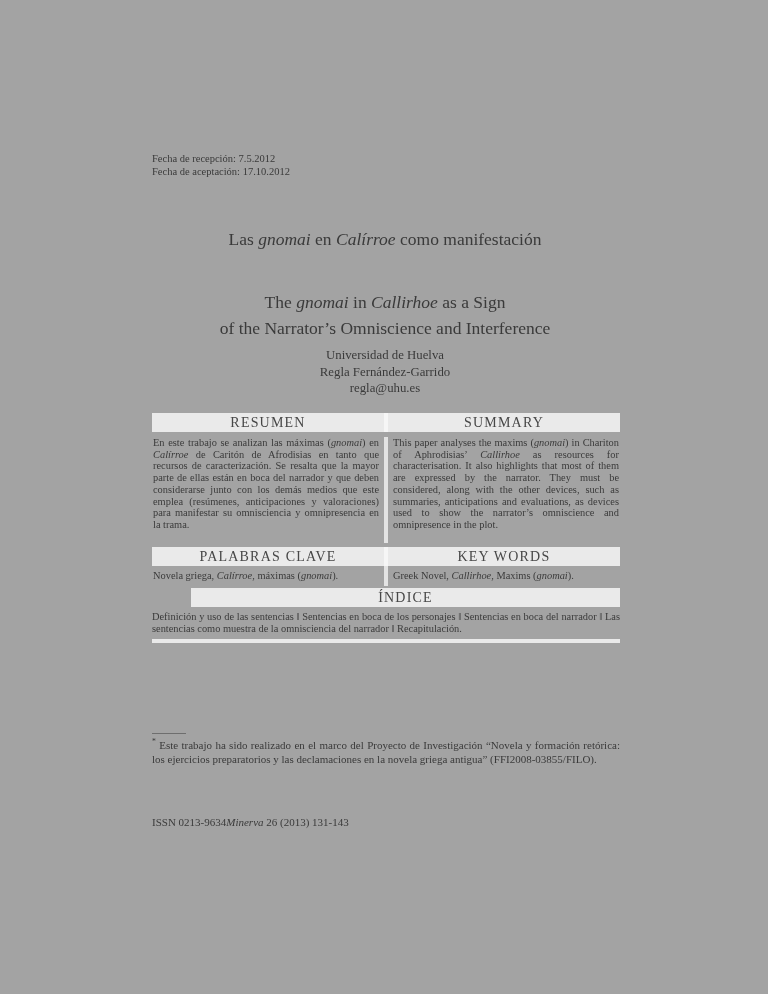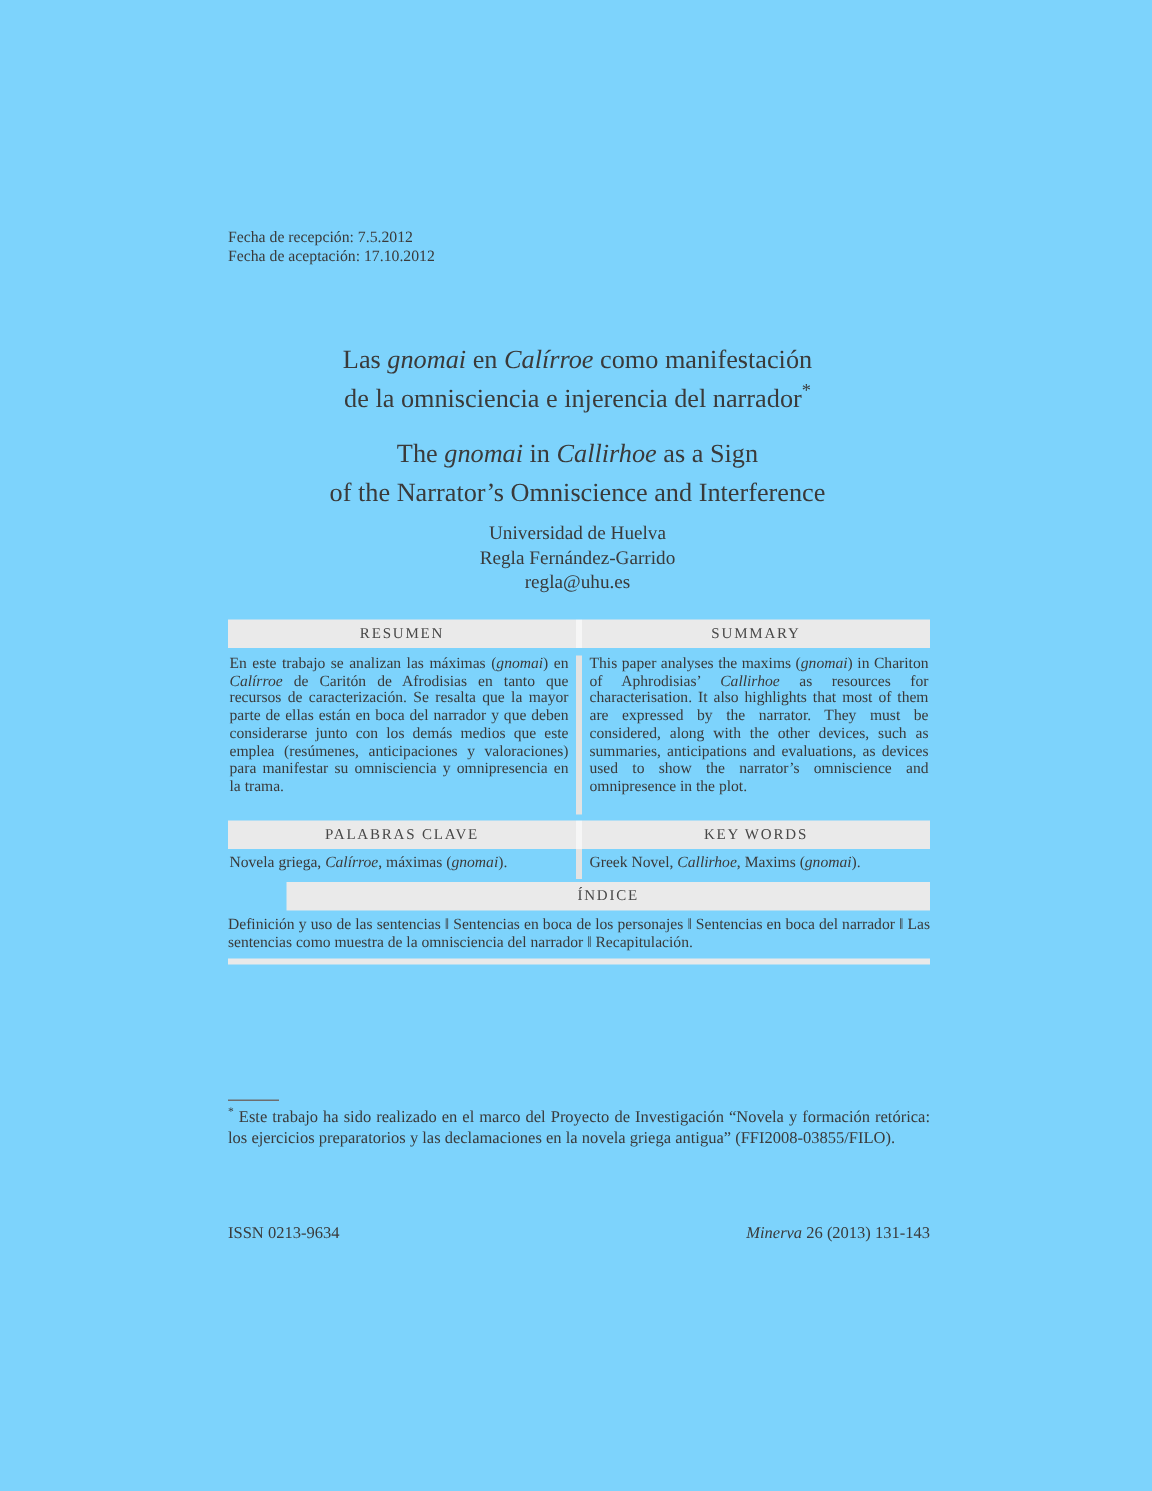--- a/index.html
+++ b/index.html
@@ -1,17 +1,17 @@
 <!DOCTYPE html>
 <html style="--text: #3a3a3a; --bar-bg: #eaeaea; --divider: #e3e3e3;"><head>
 <meta charset="utf-8">
 <style>
   html,body { margin:0; padding:0; background:#ffffff; }
   .page {
-    position:relative; width:768px; height:994px; background:#7dd3fc;
+    position:relative; width:768px; height:994px; background:#a3a3a3;
     font-family:"Liberation Serif","DejaVu Serif",serif;
     color:var(--text,#3a3a3a); overflow:hidden;
     -webkit-font-smoothing:antialiased;
   }
   .it { font-style:italic; }
   sup { font-size:70%; line-height:0; }
 
   .dates { position:absolute; left:152px; top:152px; font-size:10.5px; line-height:13px; }
 
   .title { position:absolute; left:150px; width:470px; text-align:center;
@@ -21,53 +21,52 @@
 
   .author-block { position:absolute; left:150px; top:347px; width:470px;
                   text-align:center; font-size:12.8px; line-height:16.5px; }
 
   .abs-table { position:absolute; left:152px; top:413px; width:468px; font-size:10.4px; }
   .row { display:flex; align-items:stretch; }
   .cell { flex:1; min-width:0; }
   .vdiv { width:4px; flex:0 0 4px; }
   .hdr-row .vdiv { background:#f6f6f6; }
   .body-row .vdiv { background:var(--divider,#e3e3e3); }
-  .hdr-cell { background:var(--bar-bg,#eaeaea); text-align:center; font-size:10px;
+  .hdr-cell { background:var(--bar-bg,#eaeaea); text-align:center; font-size:14px;
               letter-spacing:1.2px; line-height:19px; height:19px; color:#474747; }
   .abstract-row { margin-top:5px; min-height:106px; }
   .body-cell { text-align:justify; line-height:11.7px; }
   .body-cell.l { padding:0 5px 0 1px; }
   .body-cell.r { padding:0 1px 0 5px; }
   .kw-row { min-height:20px; }
   .kw-cell { line-height:20px; text-align:left; white-space:nowrap; overflow:hidden; }
   .pk-row { margin-top:4px; }
   .ind-row { margin-top:2px;padding-left:39px; }
   .ind-text { margin-top:4px; line-height:11.7px; text-align:justify; }
   .hbar { height:4px; background:#e9e9e9; margin-top:5px; }
 
   .footnote { position:absolute; left:152px; top:733px; width:468px;
               font-size:11px; line-height:13.6px; text-align:justify; }
   .fn-rule { width:34px; height:0; border-top:1.4px solid #6e6e6e; margin-bottom:5px; }
 
   .page-footer { position:absolute; left:152px; top:815px; width:468px;
-                 display:flex; justify-content:space-between; font-size:11px; line-height:14px; }
+                 display:flex; font-size:11px; line-height:14px; }
 </style>
 </head>
 <body>
 
 <div class="page">
 
   <div class="dates">
     <div>Fecha de recepción: 7.5.2012</div>
     <div>Fecha de aceptación: 17.10.2012</div>
   </div>
 
   <h1 class="title title-es">
     <span><span>Las </span><span class="it">gnomai</span><span> en </span><span class="it">Calírroe</span><span> como manifestación</span></span><br>
-    <span><span>de la omnisciencia e injerencia del narrador</span><sup>*</sup></span>
   </h1>
 
   <h2 class="title title-en">
     <span><span>The </span><span class="it">gnomai</span><span> in </span><span class="it">Callirhoe</span><span> as a Sign</span></span><br>
     <span><span>of the Narrator’s Omniscience and Interference</span></span>
   </h2>
 
   <div class="author-block">
     <div>Universidad de Huelva</div>
     <div>Regla Fernández-Garrido</div>

